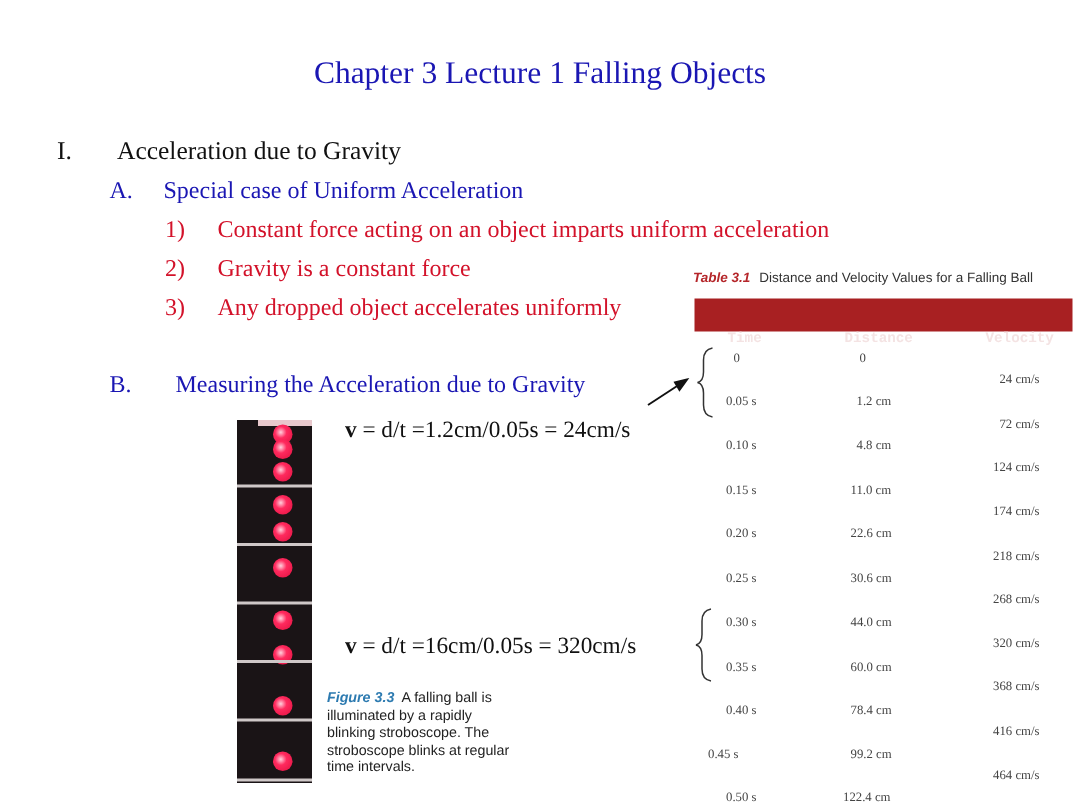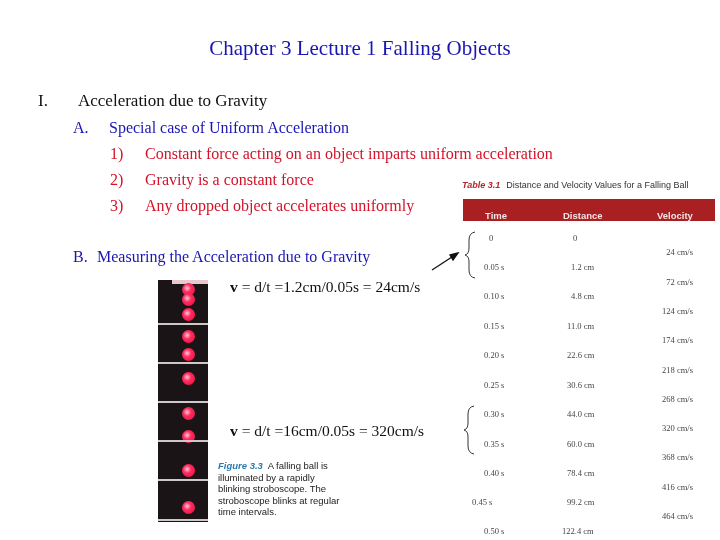--- a/index.html
+++ b/index.html
@@ -41,21 +41,21 @@
     position: absolute; left: 462px; top: 180px; white-space: nowrap;
     font-family: "Liberation Sans", "DejaVu Sans", sans-serif; font-size: 9px; color: #333;
   }
   .table-caption .tnum { color: #b5262a; font-style: italic; font-weight: bold; margin-right: 6px; }
 
   .thead {
     position: absolute; left: 463px; top: 199px; width: 252px; height: 22px;
     background: #a82022; color: #f4e3e3;
     font-family: "Liberation Sans", "DejaVu Sans", sans-serif; font-size: 9.5px; font-weight: bold;
   }
-  .thead span { position: absolute; top: 11px; }
+  .thead span { position: absolute; top: 21px; font-family: Liberation Mono, monospace; }
 
   .cell {
     position: absolute; font-size: 8.5px; color: #444; white-space: nowrap;
     font-family: "Liberation Serif", "DejaVu Serif", serif;
   }
   .cell.vel { text-align: right; width: 60px; }
   svg.arrow { position: absolute; left: 0; top: 0; width: 720px; height: 540px; pointer-events: none; }
 </style>
 </head>
 <body>
@@ -77,21 +77,21 @@
 <div class="line lvl3" style="left:110px; top:171px;">
   <span class="num" style="left:0;">2)</span>
   <span class="txt" style="left:35px;">Gravity is a constant force</span>
 </div>
 <div class="line lvl3" style="left:110px; top:197px;">
   <span class="num" style="left:0;">3)</span>
   <span class="txt" style="left:35px;">Any dropped object accelerates uniformly</span>
 </div>
 <div class="line lvl2" style="left:73px; top:248px;">
   <span class="num" style="left:0;">B.</span>
-  <span class="txt" style="left:24px;">Measuring the Acceleration due to Gravity</span>
+  <span class="txt" style="left:44px;">Measuring the Acceleration due to Gravity</span>
 </div>
 
 <div class="formula" style="left:230px; top:278px;">
   <b>v</b><span> = d/t =1.2cm/0.05s = 24cm/s</span>
 </div>
 <div class="formula" style="left:230px; top:422px;">
   <b>v</b><span> = d/t =16cm/0.05s = 320cm/s</span>
 </div>
 
 <div class="strobe">

